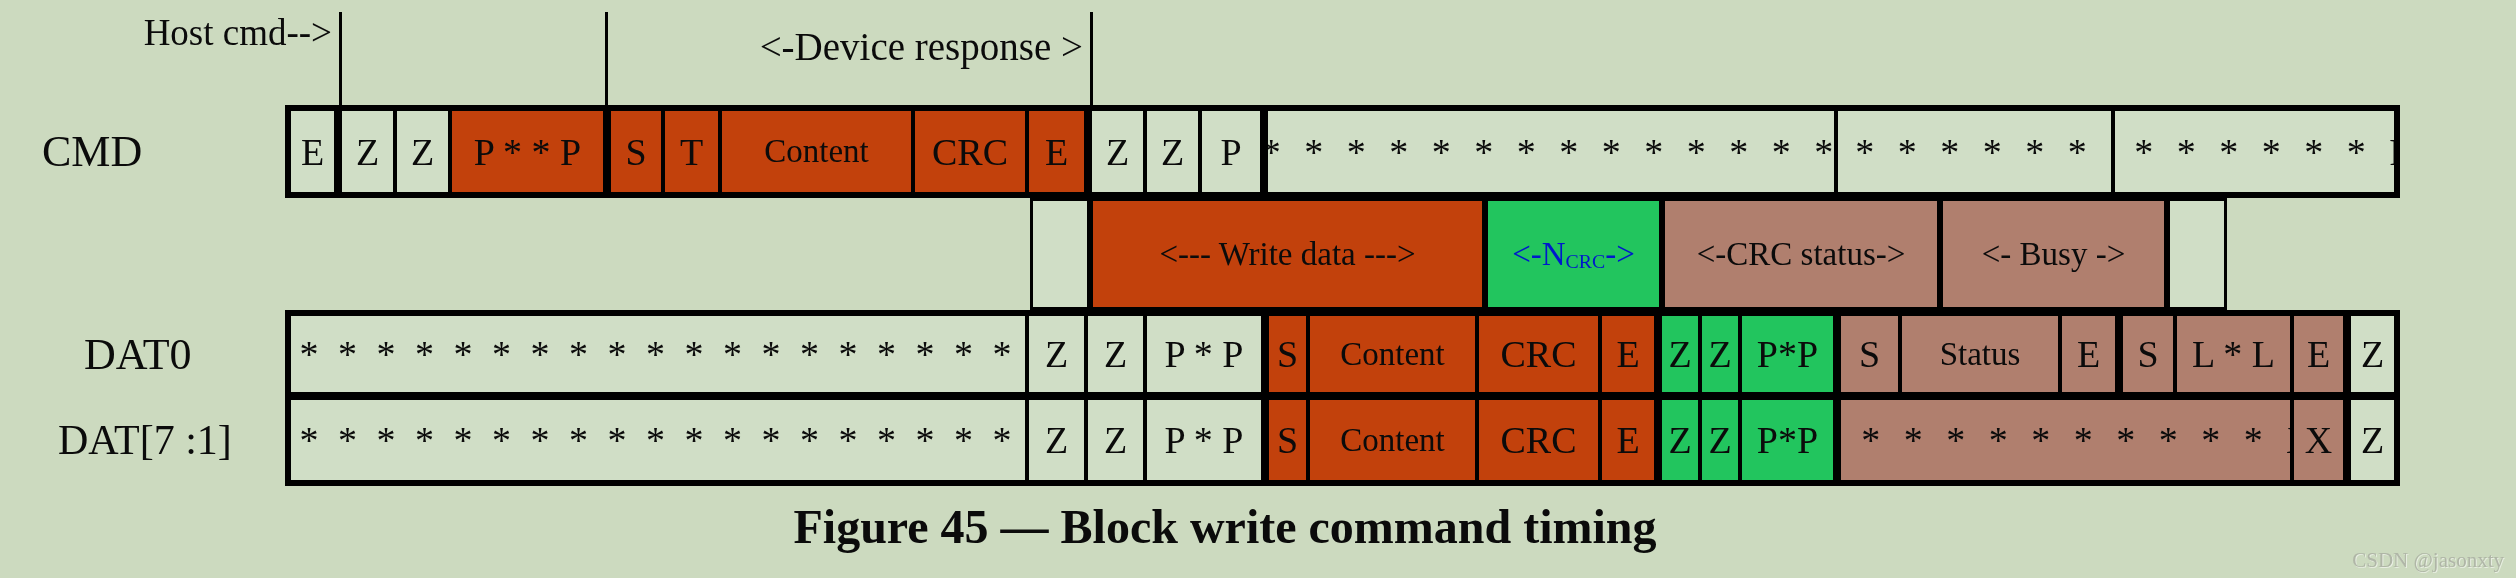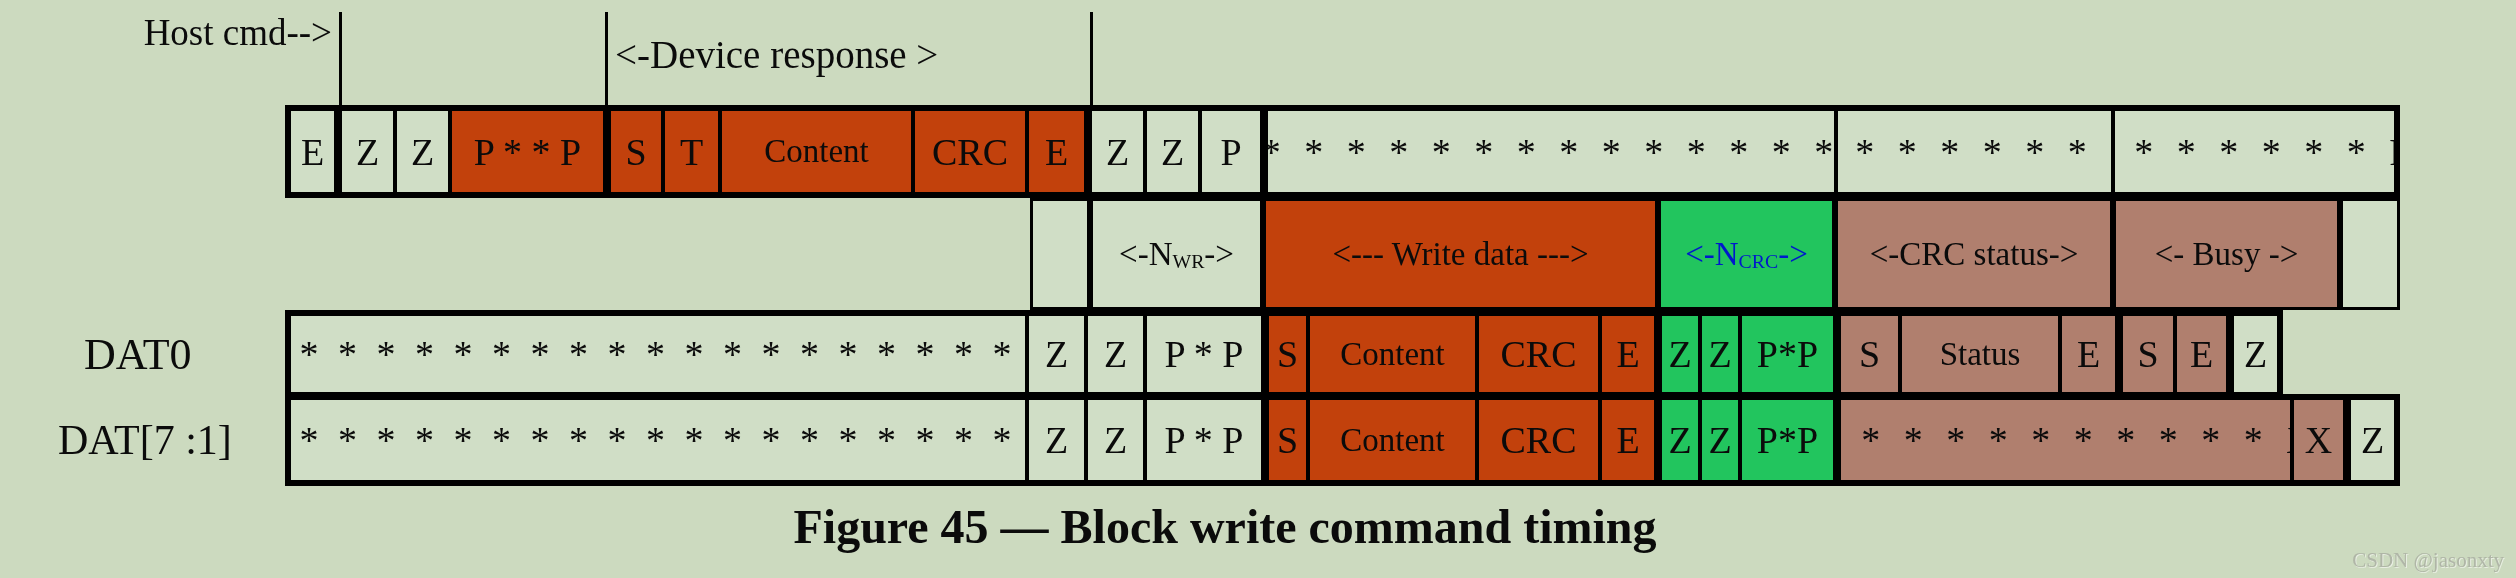--- a/index.html
+++ b/index.html
@@ -29,46 +29,44 @@
   .watermark{position:absolute;right:12px;bottom:5px;font-family:Liberation Serif, serif;font-size:21px;color:rgba(173,179,164,0.95);text-shadow:1px 1px 0 rgba(255,255,255,0.55);}
 </style>
 </head>
 <body>
 
 <div class="canvas">
 
   <div class="hlabel" style="left:70px;top:11px;width:262px;text-align:right;">Host cmd--&gt;</div>
   <div class="vline" style="left:339px;"></div>
   <div class="vline" style="left:605px;"></div>
-  <div class="hlabel" style="left:615px;top:32px;width:468px;text-align:left;font-size:39px;">&lt;-Device response &gt;</div>
+  <div class="hlabel" style="left:615px;top:24px;width:468px;text-align:right;font-size:39px;">&lt;-Device response &gt;</div>
   <div class="vline" style="left:1090px;"></div>
 
+  <div class="rowlabel" style="left:42px;top:105px;height:93px;">CMD</div>
   <div class="row" style="left:285px;top:105px;height:93px;">
     <div class="c hb lg tl tr" style="width:55px">E</div>
     <div class="c hb lg" style="width:55px">Z</div>
     <div class="c hb lg" style="width:55px">Z</div>
     <div class="c hb bl" style="width:155px">P * * P</div>
     <div class="c hb bl tl" style="width:58px">S</div>
     <div class="c hb bl" style="width:57px">T</div>
     <div class="c hb bl sm" style="width:193px">Content</div>
     <div class="c hb bl" style="width:114px">CRC</div>
     <div class="c hb bl tr" style="width:63px">E</div>
     <div class="c hb lg" style="width:55px">Z</div>
     <div class="c hb lg" style="width:55px">Z</div>
     <div class="c hb lg" style="width:62px">P</div>
     <div class="c hb lg wide tl" style="width:574px">* * * * * * * * * * * * * * * *</div>
     <div class="c hb lg wide" style="width:277px">* * * * * * * *</div>
     <div class="c hb lg wide tr" style="width:287px">* * * * * * * P</div>
   </div>
 
   <div class="row" style="left:1030px;top:198px;height:112px;">
     <div class="c an lg" style="width:60px"></div>
-    <div class="c an lg" style="width:173px">
-        <span><span>&lt;-N</span><span class="sub">WR</span><span>-&gt;</span></span>
-      </div>
     <div class="c an bl" style="width:395px">&lt;--- Write data ---&gt;</div>
     <div class="c an ol blue-text" style="width:177px">
         <span><span>&lt;-N</span><span class="sub">CRC</span><span>-&gt;</span></span>
       </div>
     <div class="c an br" style="width:278px">&lt;-CRC status-&gt;</div>
     <div class="c an br" style="width:227px">&lt;- Busy -&gt;</div>
     <div class="c an lg" style="width:60px"></div>
   </div>
 
   <div class="rowlabel" style="left:84px;top:310px;height:88px;">DAT0</div>
@@ -81,20 +79,21 @@
     <div class="c hb bl sm" style="width:169px">Content</div>
     <div class="c hb bl" style="width:123px">CRC</div>
     <div class="c hb bl tr" style="width:60px">E</div>
     <div class="c hb ol" style="width:40px">Z</div>
     <div class="c hb ol" style="width:40px">Z</div>
     <div class="c hb ol" style="width:95px">P*P</div>
     <div class="c hb br tl" style="width:65px">S</div>
     <div class="c hb br sm" style="width:160px">Status</div>
     <div class="c hb br tr" style="width:61px">E</div>
     <div class="c hb br" style="width:54px">S</div>
+    <div class="c hb br" style="width:117px">L * L</div>
     <div class="c hb br tr" style="width:57px">E</div>
     <div class="c hb lg tr" style="width:51px">Z</div>
   </div>
 
   <div class="rowlabel" style="left:58px;top:394px;height:92px;font-size:42px;">DAT[7 :1]</div>
   <div class="row" style="left:285px;top:394px;height:92px;">
     <div class="c hb lg wideL tl" style="width:742px">Z * * * * * * * * * * * * * * * * * * * Z</div>
     <div class="c hb lg" style="width:59px">Z</div>
     <div class="c hb lg" style="width:59px">Z</div>
     <div class="c hb lg" style="width:118px">P * P</div>

